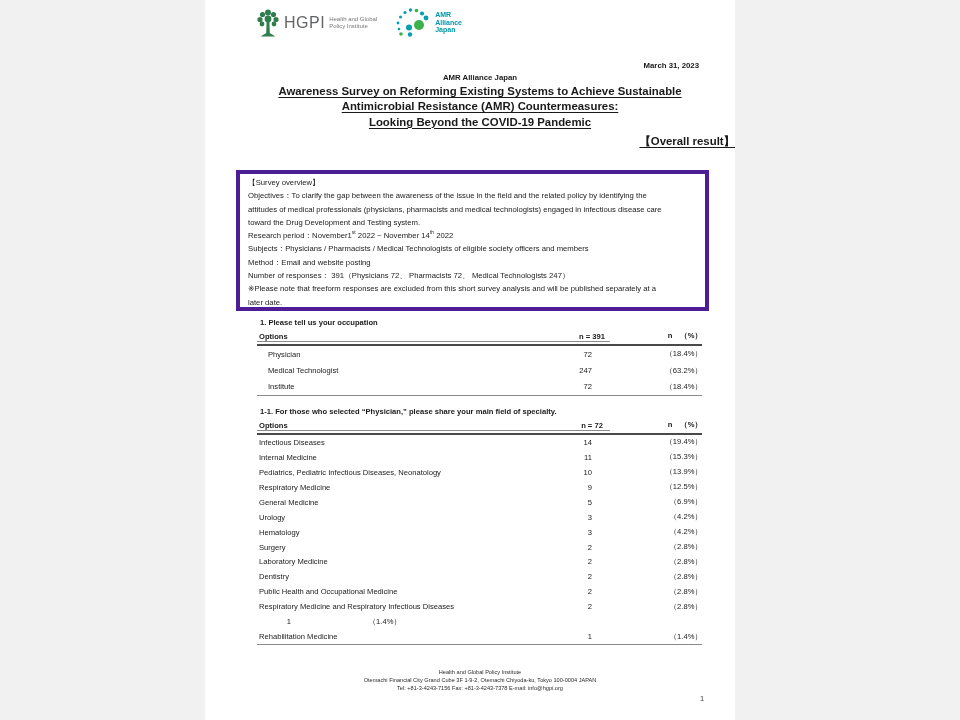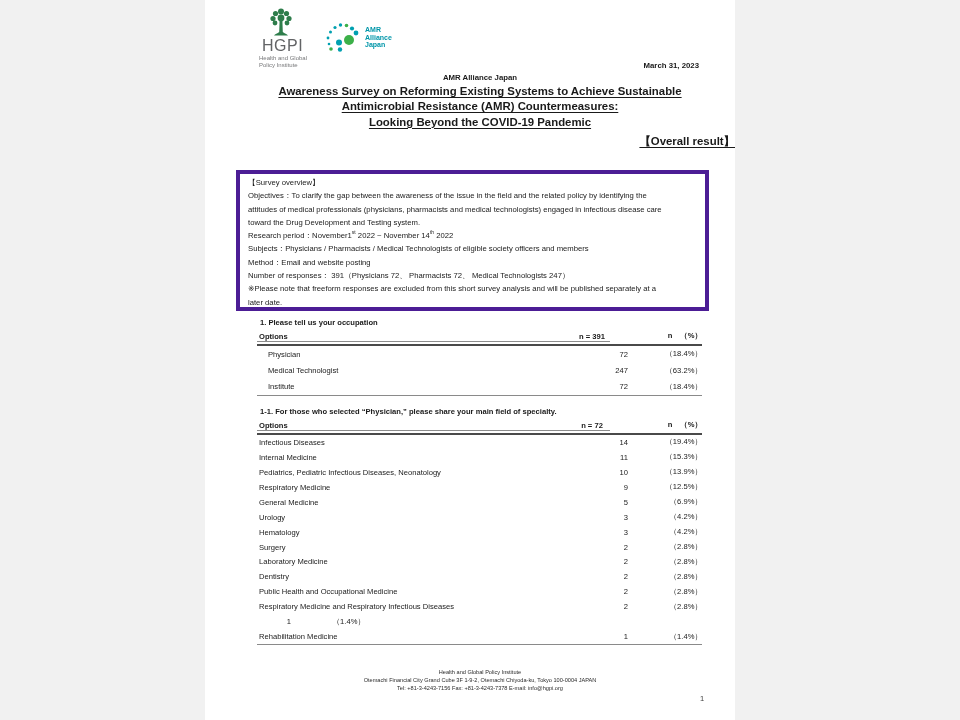--- a/index.html
+++ b/index.html
@@ -11,21 +11,21 @@
     position:relative;
     overflow:hidden;
   }
   .page{
     position:absolute;left:205px;top:0;
     width:530px;height:720px;
     background:#ffffff;
   }
   
   .logo-row{position:absolute;top:7px;left:50px;display:flex;align-items:center;}
-  .hgpi-logo{display:flex;align-items:center;flex-direction:column;}
+  .hgpi-logo{display:flex;align-items:center;}
   .hgpi-name{font-size:16px;color:#636466;letter-spacing:.5px;margin-left:3px;font-weight:500;}
   .hgpi-tag{margin-left:4px;font-size:6px;line-height:7px;color:#77787a;}
   .amr-logo{display:flex;align-items:flex-start;margin-left:18px;}
   .amr-text{font-size:7px;line-height:7.6px;font-weight:bold;color:#0096a9;margin-left:2px;margin-top:4px;}
   
   .date{position:absolute;top:61px;right:36px;font-size:7.8px;font-weight:bold;text-align:center;}
   .center-band{position:absolute;left:20px;width:510px;text-align:center;}
   .org-line{top:73px;font-size:7.8px;font-weight:bold;}
   .title-block{top:84px;font-size:11.4px;font-weight:bold;line-height:15.4px;}
   .title-block .tl{text-decoration:underline;text-decoration-thickness:1px;text-underline-offset:2px;white-space:nowrap;}
@@ -48,21 +48,21 @@
     position:relative;display:flex;align-items:flex-end;height:16px;
     border-bottom:2.5px solid #4a4a4a;font-weight:bold;font-size:7.6px;
     padding-bottom:3px;box-sizing:border-box;
   }
   .thead .tlabel{padding-left:2px;}
   .thin-rule{position:absolute;left:0;right:92px;bottom:2px;height:1px;background:#8c8c8c;}
   .tlabel{flex:1;}
   .thn{width:72px;text-align:center;}
   .tcount{width:74px;text-align:right;}
   .tbody{border-bottom:1.5px solid #8a8a8a;}
-  .trow{display:flex;align-items:center;font-size:7.6px;}
+  .trow{display:flex;align-items:center;font-size:7.6px;gap:36px;}
   .s1 .trow{height:16.4px;}
   .s2 .trow{height:14.95px;}
   .trow .tlabel{padding-left:2px;white-space:nowrap;}
   .trow.indent .tlabel{padding-left:11px;}
   .tn{width:34px;text-align:right;}
   .tpct{width:74px;text-align:right;}
   
   .footer{top:668px;font-size:5.6px;line-height:8.1px;color:#2b2b2b;}
   .pagenum{position:absolute;top:694px;left:495px;font-size:7.5px;color:#3c3c3c;}
 </style>

